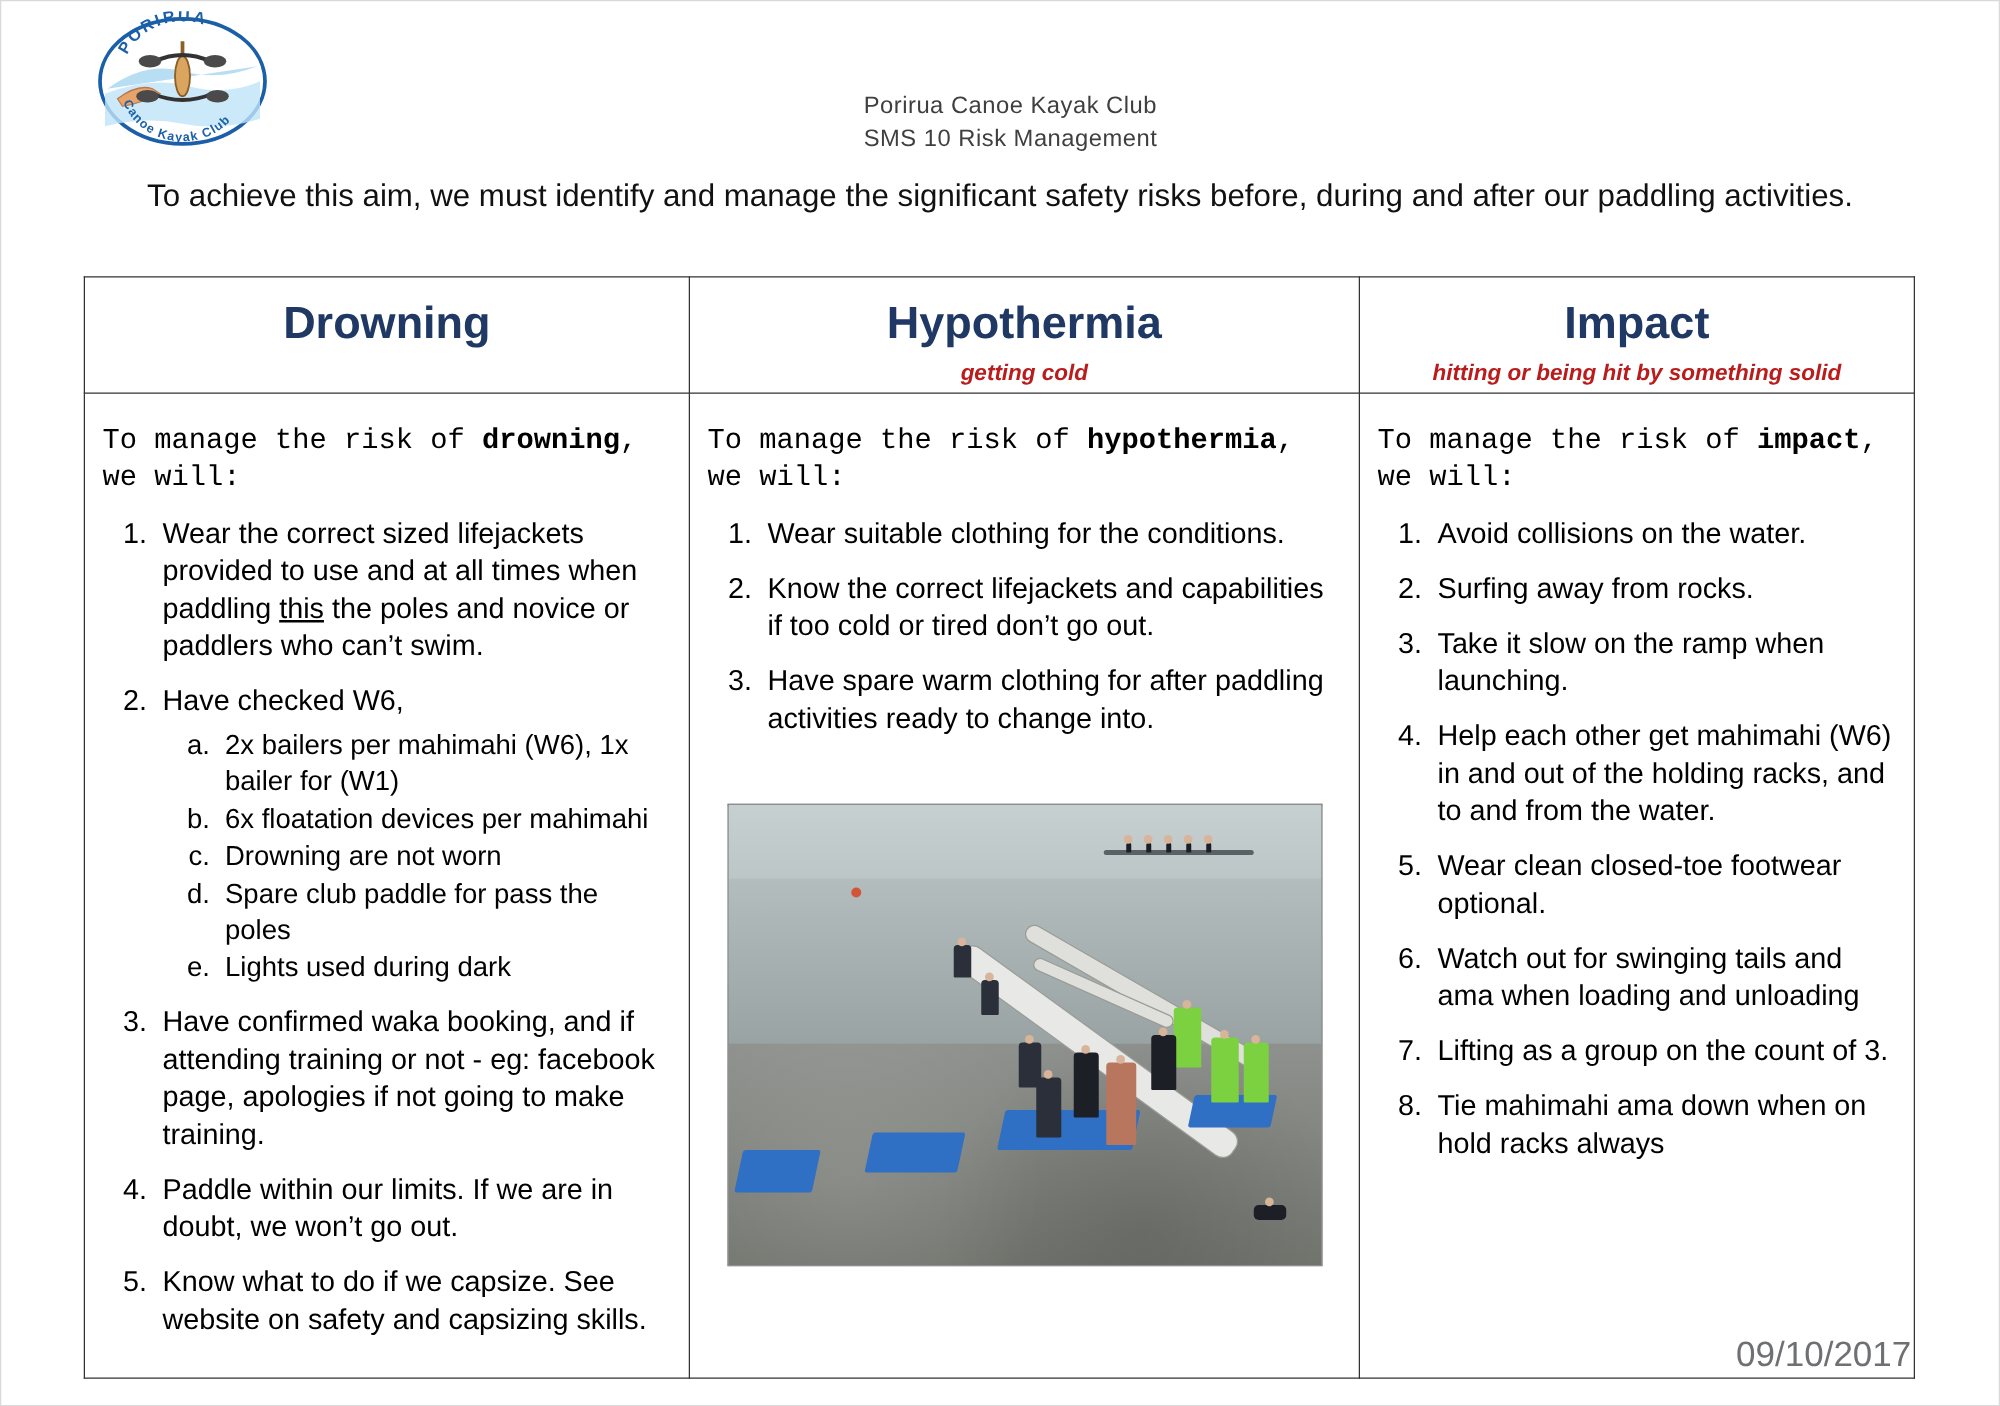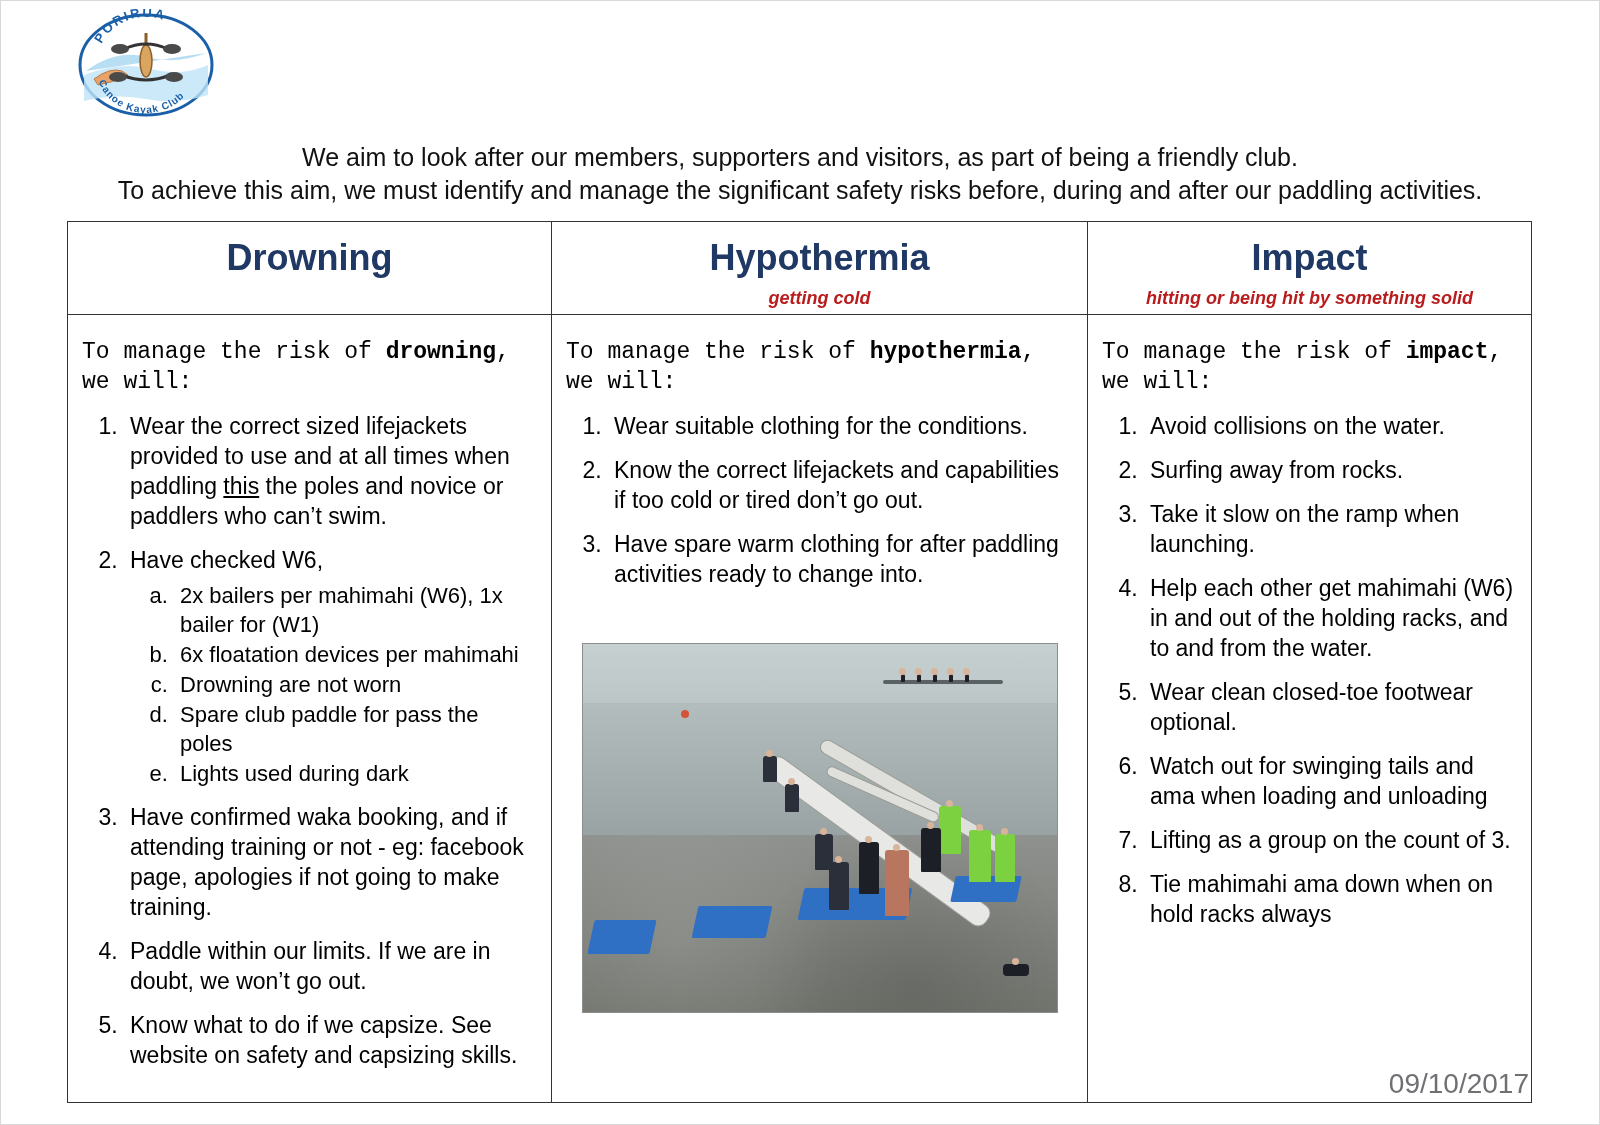--- a/index.html
+++ b/index.html
@@ -244,24 +244,27 @@
         <text font-family="Liberation Sans, sans-serif" font-size="13" font-weight="bold" fill="#1a5fa8" letter-spacing="2">
           <textPath href="#arcTop" startOffset="12%">PORIRUA</textPath>
         </text>
         <path id="arcBot" d="M20 58 A50 46 0 0 0 120 58" fill="none"></path>
         <text font-family="Liberation Sans, sans-serif" font-size="10" font-weight="bold" fill="#1a5fa8" letter-spacing="1">
           <textPath href="#arcBot" startOffset="10%">Canoe Kayak Club</textPath>
         </text>
       </svg>
     </div>
 
+    <div class="header-titles">
+      <div>Porirua Canoe Kayak Club</div>
+      <div>SMS 10 Risk Management</div>
+    </div>
   </div>
 
   <div class="intro">
-    <div>We aim to look after our members, supporters and visitors, as part of being a friendly club.</div>
     <div>To achieve this aim, we must identify and manage the significant safety risks before, during and after our paddling activities.</div>
   </div>
 
   <table class="risk-table">
     <colgroup>
       <col class="col1">
         <col class="col2">
         <col class="col3">
     </colgroup>
     <tbody>

